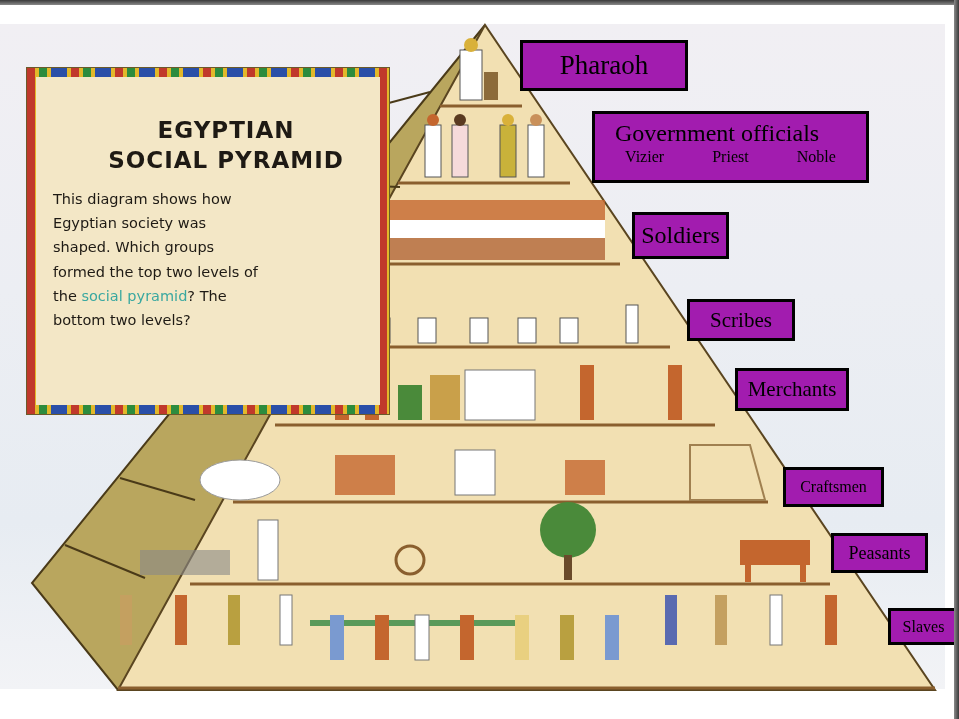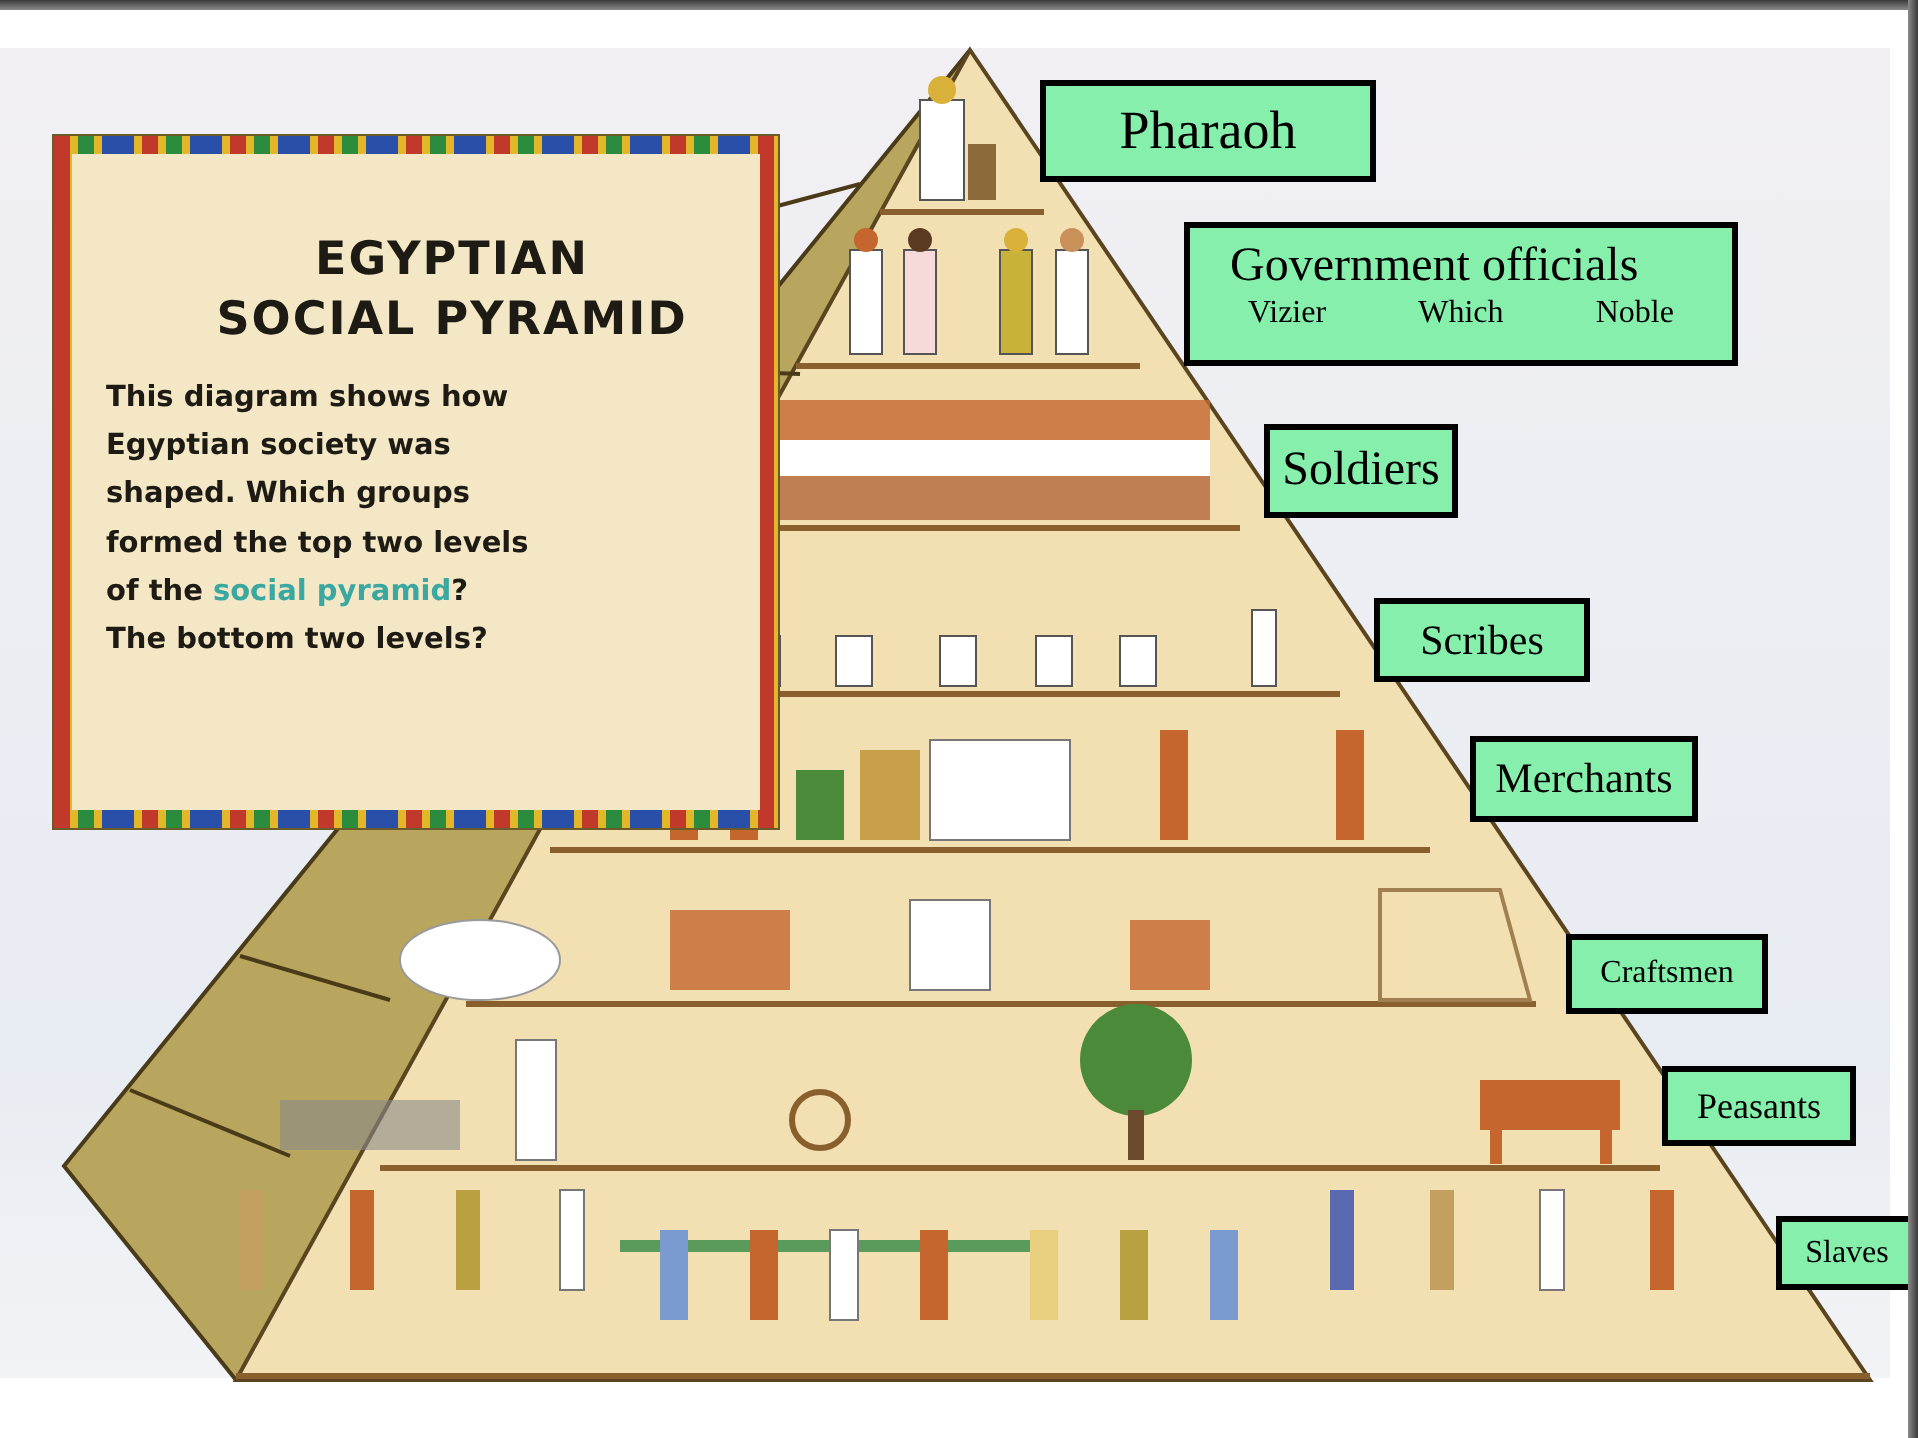--- a/index.html
+++ b/index.html
@@ -33,29 +33,29 @@
     outline: 1px solid #6b5a2a;
   }
   .info-title {
     position: absolute; left: 40px; top: 38px; width: 300px;
     text-align: center;
     font-family: "DejaVu Sans", sans-serif; font-weight: bold;
     font-size: 23px; line-height: 30px; color: #1e1a14; letter-spacing: 1px;
   }
   .info-body {
     position: absolute; left: 17px; top: 110px; width: 215px;
-    font-family: "DejaVu Sans", sans-serif; font-weight: bold;
+    font-family: "DejaVu Sans", sans-serif; font-weight: normal;
     font-size: 14.5px; line-height: 24.2px; color: #1e1a14;
   }
   .info-body .hl { color: #3aa8a0; }
 
   
   .label {
     position: absolute; box-sizing: border-box;
-    border: 3px solid #000; background: #86efac;
+    border: 3px solid #000; background: #a21caf;
     color: #000; font-family: "Liberation Serif", serif;
     display: flex; align-items: center; justify-content: center;
     white-space: nowrap;
   }
   .label-officials { flex-direction: column; align-items: stretch; justify-content: flex-start; }
   .officials-title { font-size: 24px; line-height: 28px; padding-left: 20px; padding-top: 5px; }
   .officials-subs { display: flex; justify-content: space-around; font-size: 16px; line-height: 18px; padding: 1px 6px 0 6px; }
 </style>
 </head>
 <body>
@@ -174,21 +174,21 @@
 </div>
 
 <div class="label" style="left:520px; top:40px; width:168px; height:51px; font-size:27px;">
   <span>Pharaoh</span>
 </div>
 
 <div class="label label-officials" style="left:592px; top:111px; width:277px; height:72px;">
   <div class="officials-title">Government officials</div>
   <div class="officials-subs">
     <span>Vizier</span>
-    <span>Which</span>
+    <span>Priest</span>
     <span>Noble</span>
   </div>
 </div>
 
 <div class="label" style="left:632px; top:212px; width:97px; height:47px; font-size:24px;">
   <span>Soldiers</span>
 </div>
 
 <div class="label" style="left:687px; top:299px; width:108px; height:42px; font-size:21px;">
   <span>Scribes</span>

